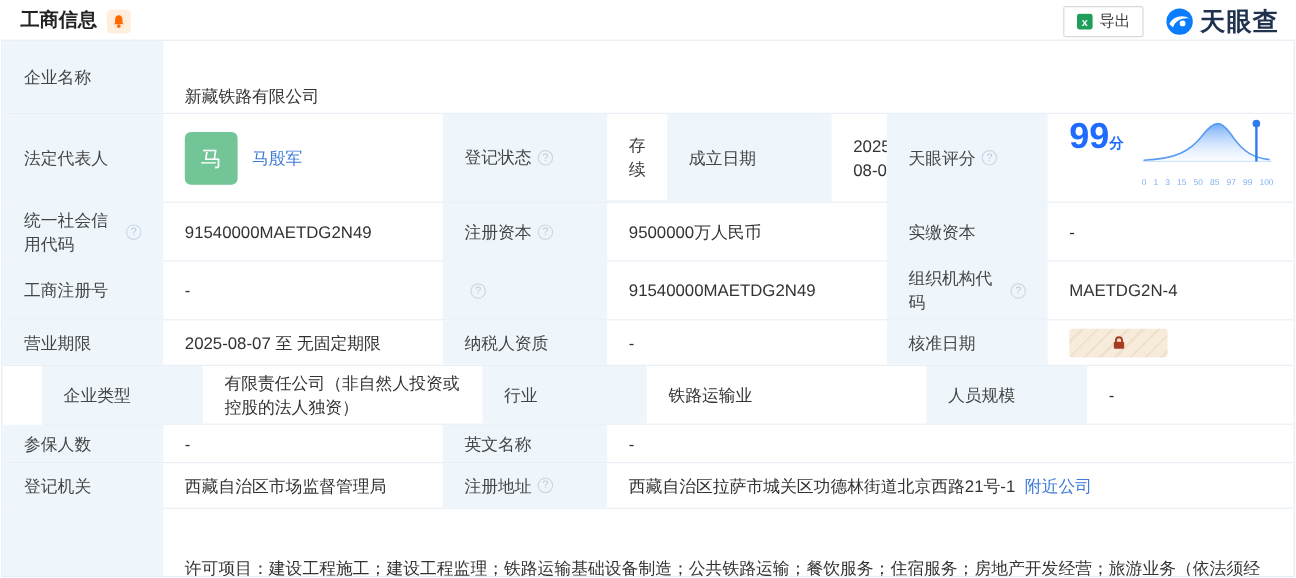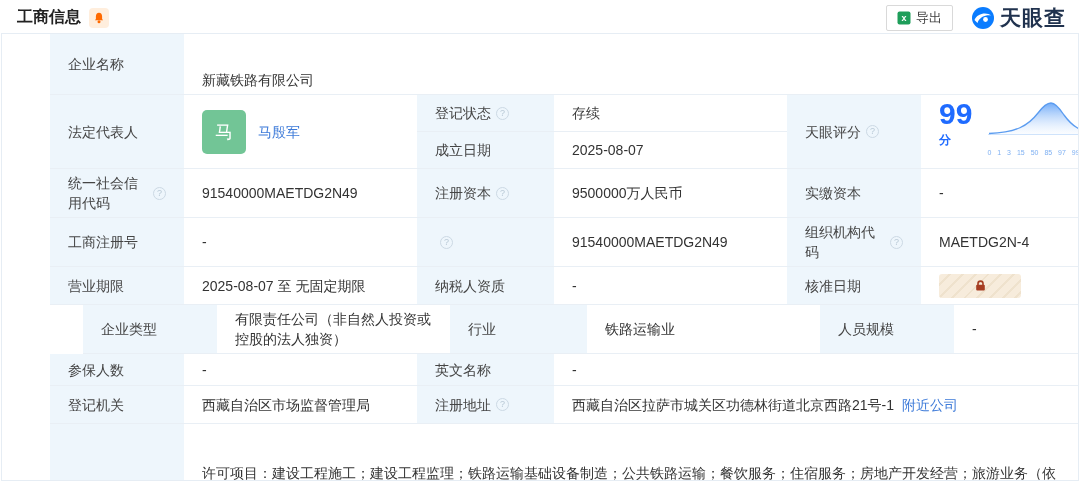--- a/index.html
+++ b/index.html
@@ -10,21 +10,21 @@
   .header { height:33px; display:flex; align-items:center; justify-content:space-between; padding:2px 14px 0 17px; }
   .title-wrap { display:flex; align-items:center; gap:8px; }
   .title { font-size:16px; font-weight:bold; color:#222; }
   .bell { width:20px; height:20px; border-radius:4px; background:#ffeedd; display:inline-flex; align-items:center; justify-content:center; cursor:pointer; }
   .header-right { display:flex; align-items:center; gap:18px; }
   .export-btn { display:inline-flex; align-items:center; gap:5px; height:26px; padding:0 10px; background:#fff; border:1px solid #d9d9d9; border-radius:2px; font-size:13px; color:#404040; cursor:pointer; font-family:inherit; }
   .brand { display:flex; align-items:center; gap:5px; cursor:pointer; }
   .brand-text { font-size:21px; font-weight:bold; color:#20324e; letter-spacing:1px; }
 
   
-  .table { position:absolute; left:1px; right:1px; top:33px; bottom:1px; border:1px solid #e6edf4; overflow:hidden; background:#fff;padding-left:48px; }
+  .table { position:absolute; left:1px; right:1px; top:33px; bottom:1px; border:1px solid #e6edf4; overflow:hidden; background:#fff; }
   .row { display:grid; grid-template-columns:134px 233px 137px 233px 134px 1fr; border-bottom:1px solid #e9eff5; }
   .row:last-child { border-bottom:none; }
   .cell { padding:4px 18px; display:flex; align-items:center; font-size:14px; color:#333; line-height:20px; }
   .lbl { background:#eef6fc; color:#454545; }
   .span5 { grid-column:2 / -1;margin-top:32px; }
   .span3 { grid-column:4 / -1; }
   .r1 { min-height:33px; }
   .r2 { min-height:74px; }
   .r3 { min-height:44px; }
   .r4 { min-height:38px; }
@@ -34,21 +34,21 @@
   .r8 { min-height:38px; }
   .r9 { min-height:96px; }
 
   .q { display:inline-flex; width:13px; height:13px; border:1px solid #ccd9e4; border-radius:50%; color:#b9c9d6; font-size:9px; align-items:center; justify-content:center; margin-left:5px; flex:none; cursor:pointer; line-height:1; }
   .link { color:#3e7bd9; text-decoration:none; cursor:pointer; }
   .green { color:#404040; }
 
   
   .avatar { width:44px; height:44px; border-radius:5px; background:#72c596; color:#fff; font-size:18px; display:inline-flex; align-items:center; justify-content:center; margin-right:12px; flex:none; cursor:pointer; }
 
-  .subgrid { grid-column:3 / span 2; display:flex; flex-direction:column; }
+  .subgrid { grid-column:3 / span 2; display:flex; flex-direction:row; }
   .subrow { flex:1; display:grid; grid-template-columns:137px 1fr; border-bottom:1px solid #e9eff5; }
   .subrow:last-child { border-bottom:none; }
 
   
   .score-cell { display:flex; align-items:flex-start; gap:14px; padding:4px 12px 4px 18px; }
   .score-num { font-size:30px; font-weight:bold; color:#1f6bff; line-height:1; }
   .score-unit { font-size:12px; font-weight:bold; color:#1f6bff; }
   .curve-wrap { width:112px; }
   .ticks { display:flex; justify-content:space-between; font-size:7px; color:#7fb0f2; margin-top:1px; padding:0 1px; }
 

